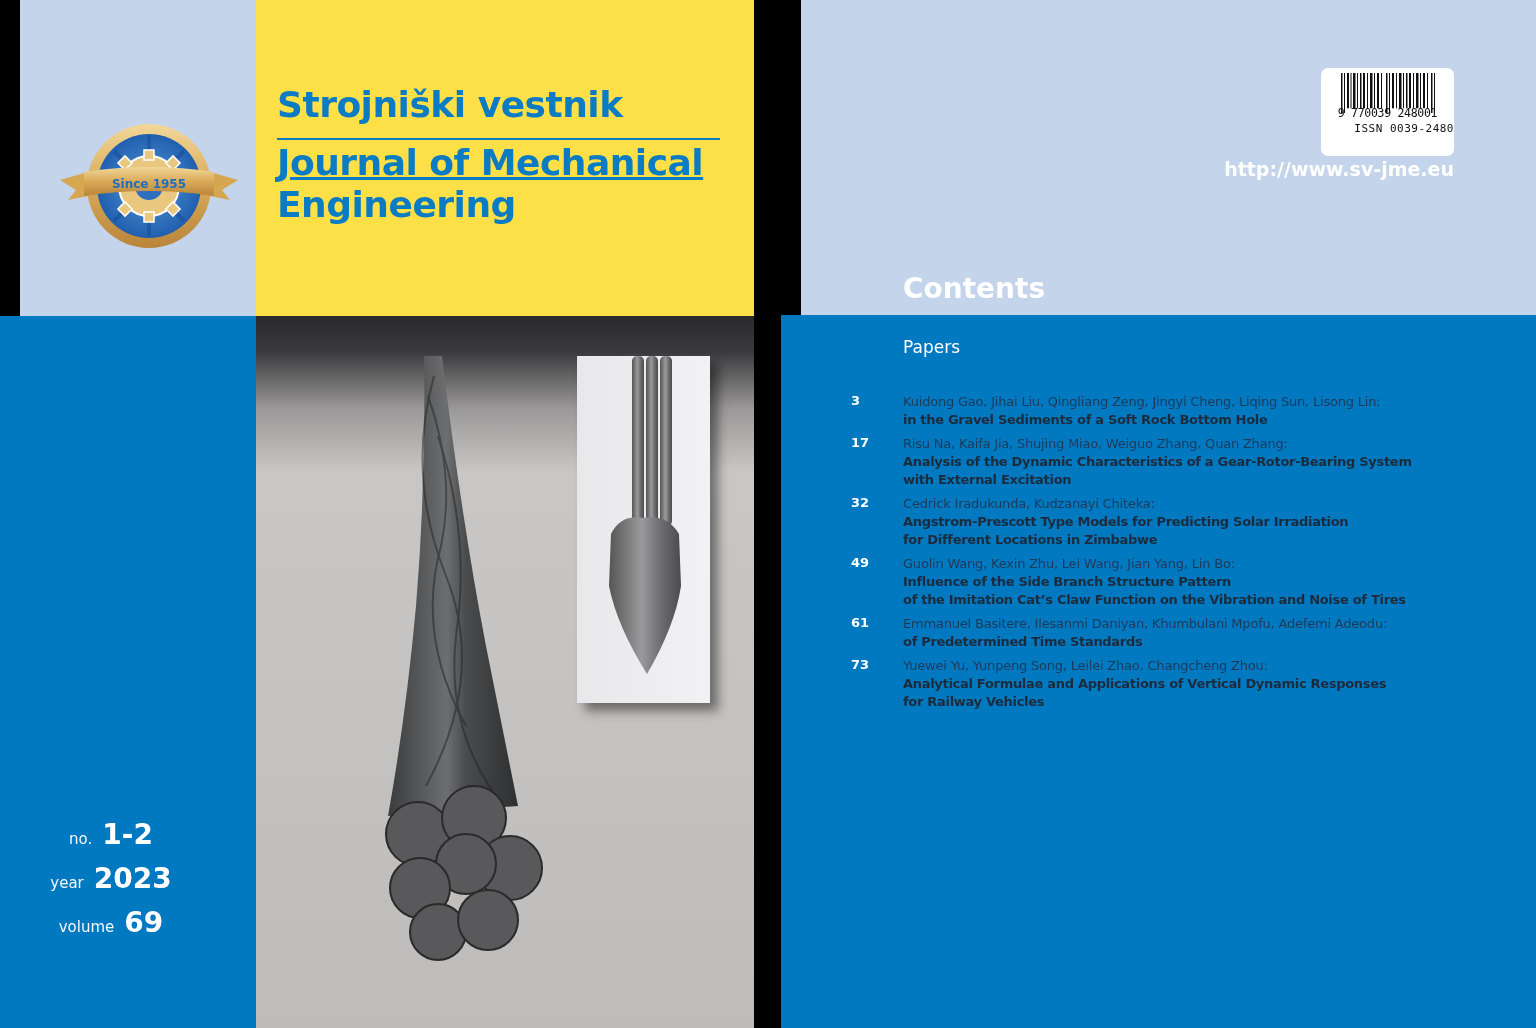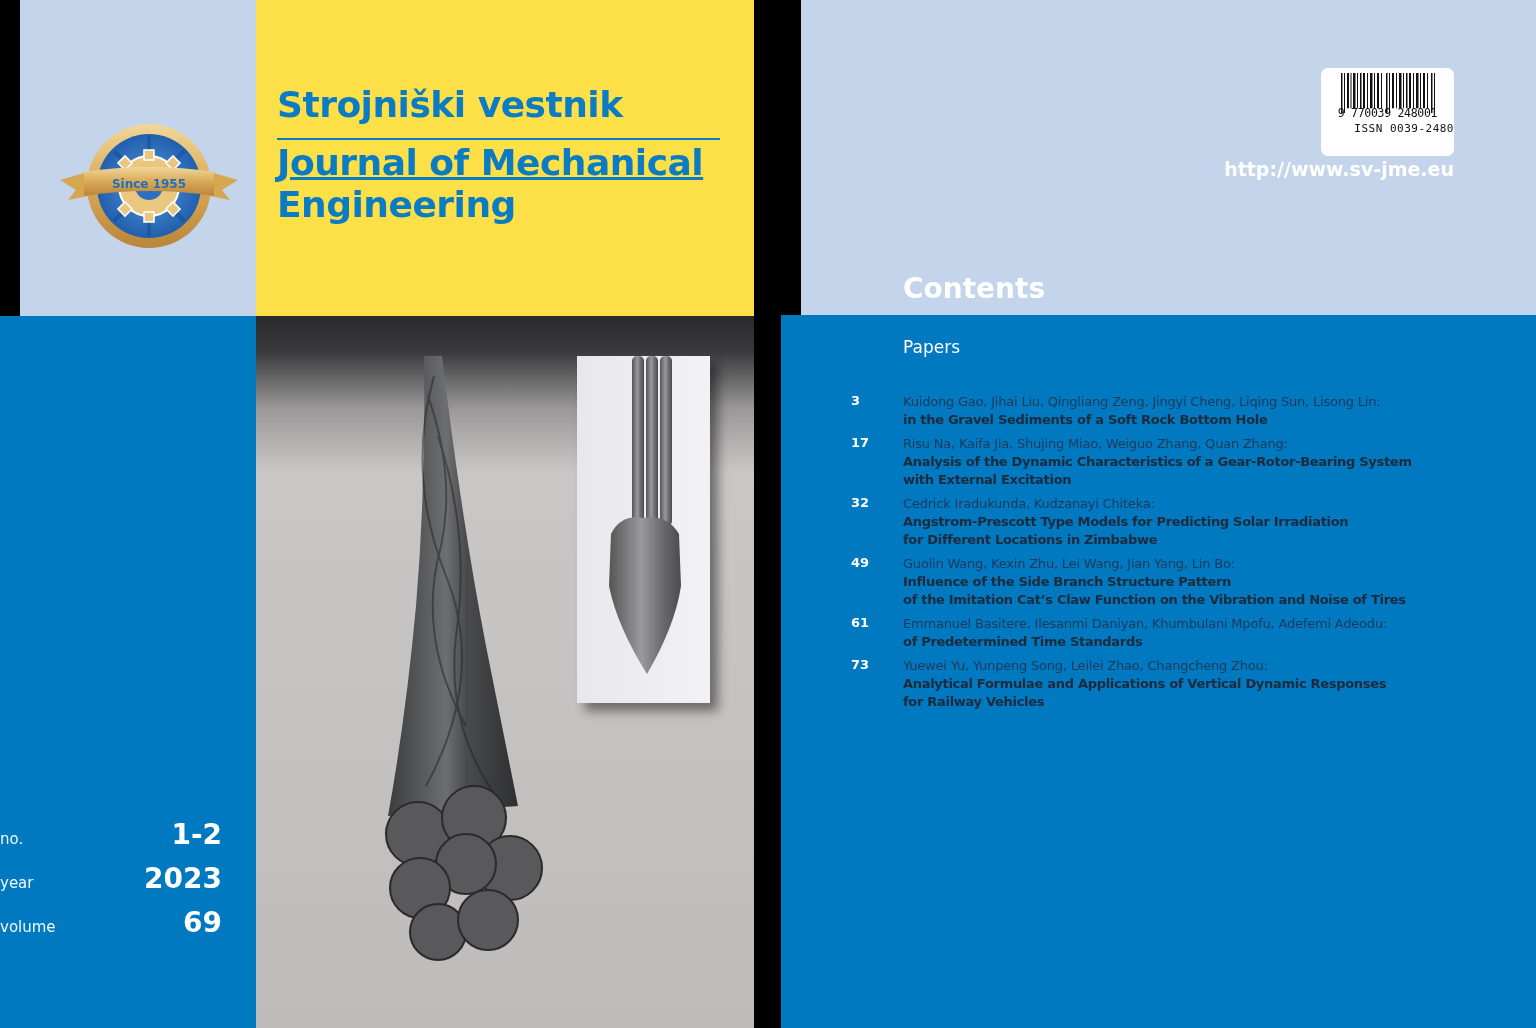--- a/index.html
+++ b/index.html
@@ -16,21 +16,21 @@
   #title-sl { top: 84px; font-size: 36px; }
   #title-rule { position: absolute; left: 21px; top: 138px; width: 443px; height: 2px; background: #0b7cc3; }
   #title-en1 { top: 142px; font-size: 36px; text-decoration: underline; }
   #title-en2 { top: 184px; font-size: 36px; }
 
   #photo { left: 256px; top: 316px; width: 498px; height: 712px; overflow: hidden;
     background: linear-gradient(180deg, #2a2a2c 0%, #3a3a3c 5%, #9a9898 13%, #c9c7c6 22%, #c4c2c1 60%, #bebcbb 100%); }
   #photo-inset { left: 321px; top: 40px; width: 133px; height: 347px; background: linear-gradient(90deg,#e8e8ea,#f2f2f4); box-shadow: 8px 8px 10px rgba(0,0,0,0.45); overflow: hidden; }
 
   #issue-info { left: 0; top: 818px; width: 222px; color: #fff; }
-  .issue-row { display: flex; justify-content: space-between; align-items: baseline; height: 44px; }
+  .issue-row { display: flex; justify-content: center; align-items: baseline; height: 44px; }
   .issue-label { font-size: 15px; margin-right: 10px; opacity: 0.95; }
   .issue-value { font-size: 28px; font-weight: bold; }
 
   
   #spine { left: 754px; top: 0; width: 27px; height: 1028px; background: #000; }
 
   
   #back-top { left: 781px; top: 0; width: 755px; height: 315px; }
   #back-bottom { left: 781px; top: 315px; width: 755px; height: 713px; }
   #barcode-box { left: 1321px; top: 68px; width: 133px; height: 88px; background: #fff; border-radius: 7px; }

